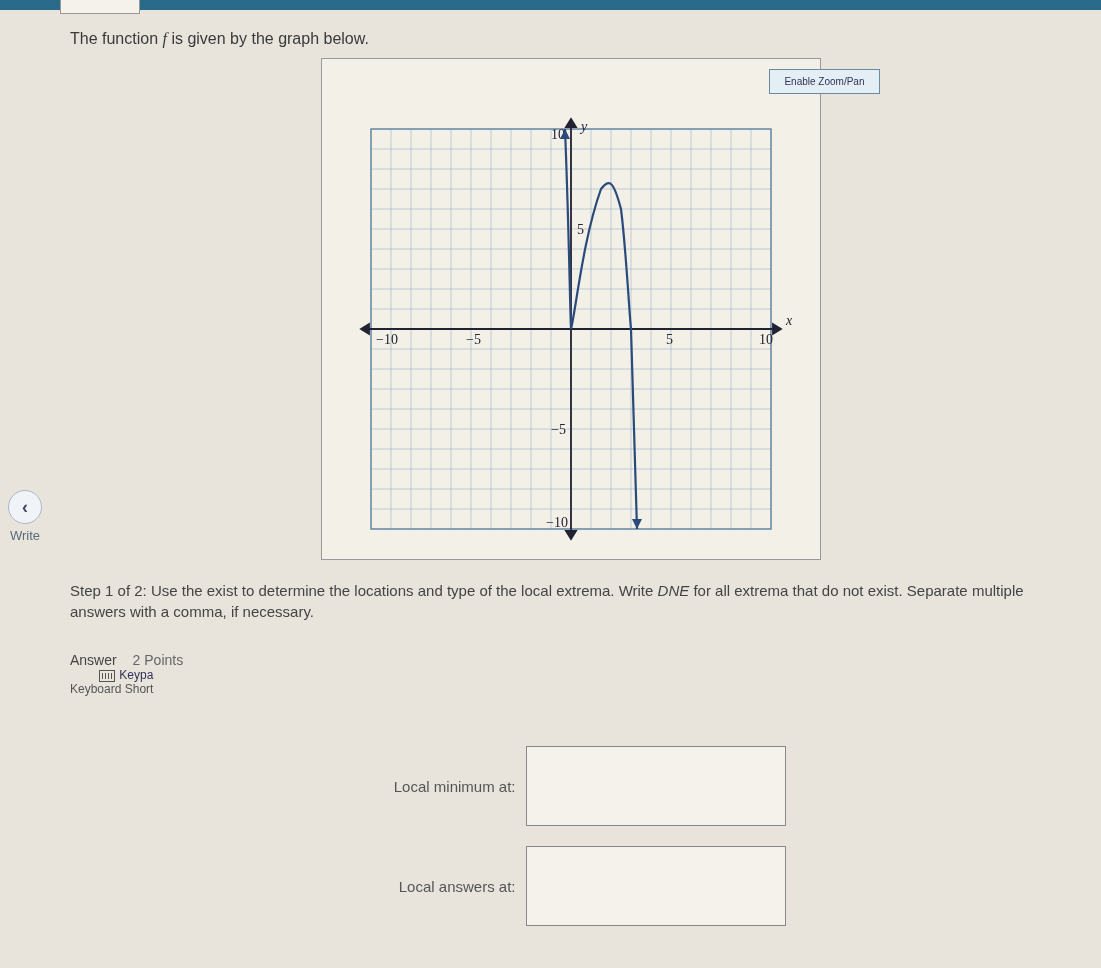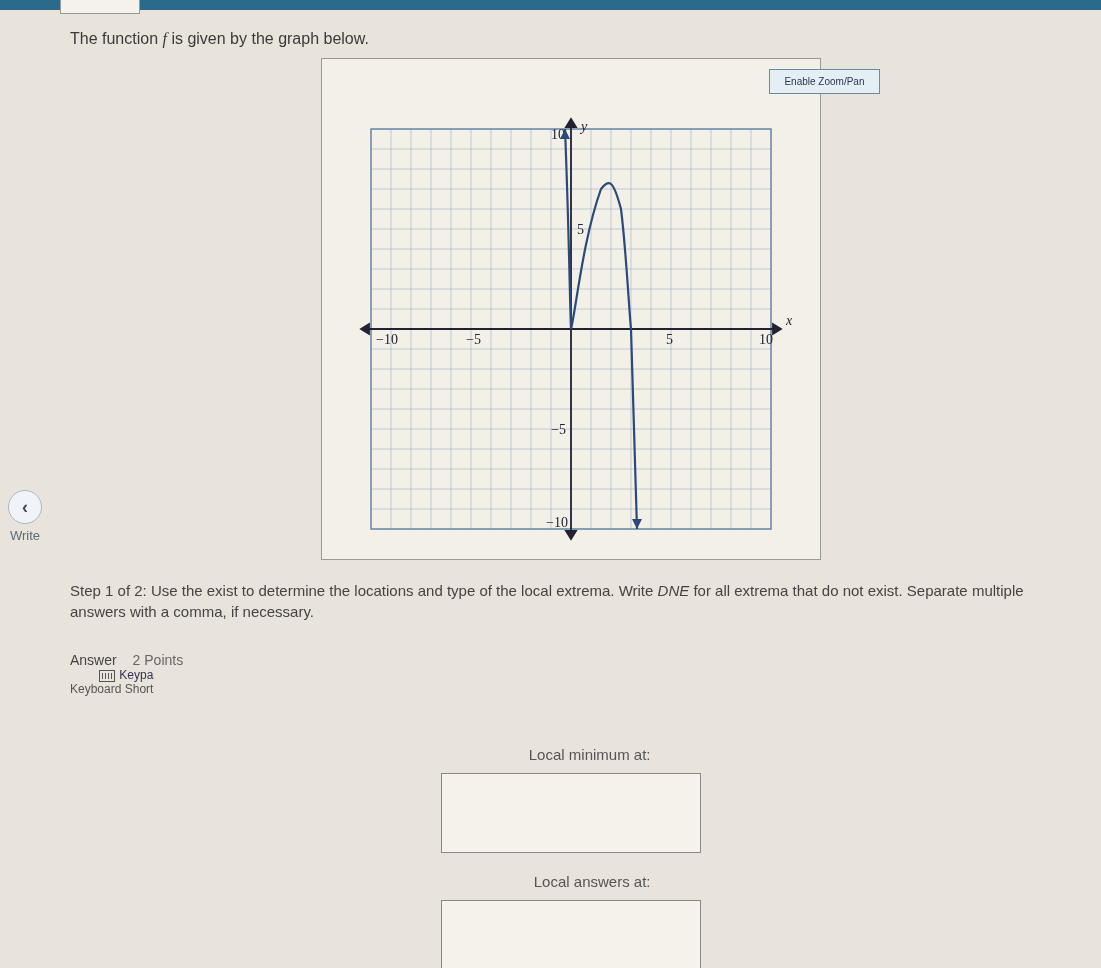--- a/index.html
+++ b/index.html
@@ -96,21 +96,20 @@
     margin-top: 50px;
     display: flex;
     flex-direction: column;
     align-items: center;
     gap: 20px;
   }
   .input-row {
     display: flex;
     align-items: center;
     gap: 10px;
-    flex-direction: column;
   }
   .input-row label {
     font-size: 15px;
     color: #555;
     width: 160px;
     text-align: right;
   }
   .input-row .box {
     width: 260px; height: 80px;
     border: 1px solid #888;

